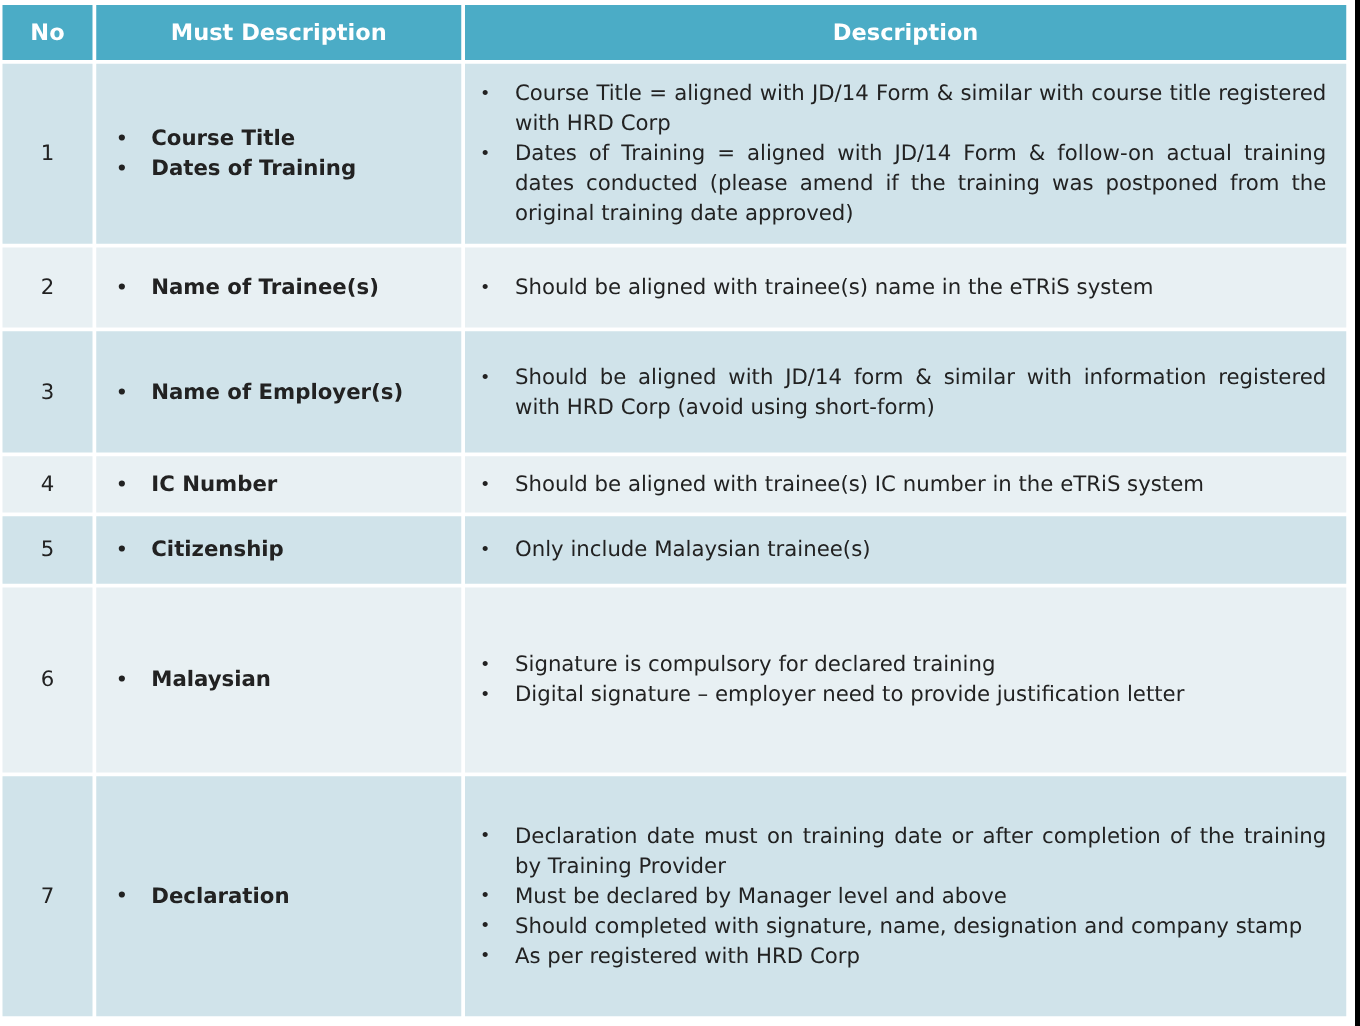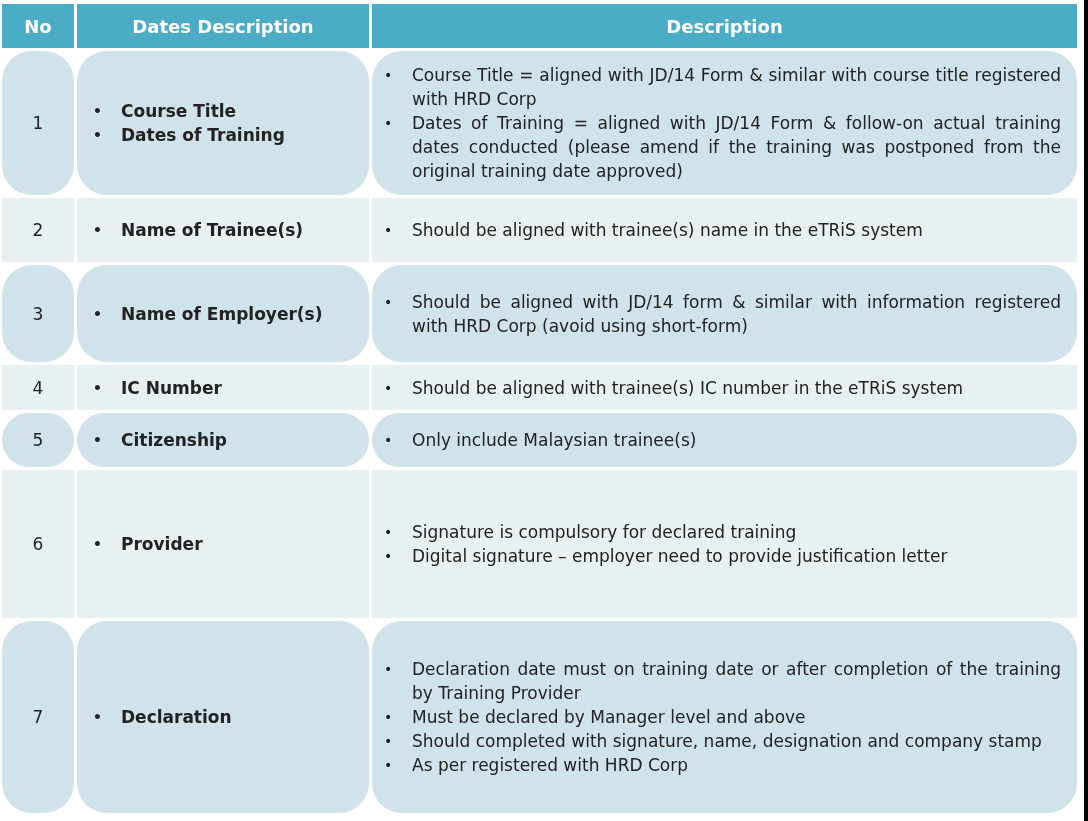--- a/index.html
+++ b/index.html
@@ -51,21 +51,21 @@
       vertical-align: middle;
     }
     td {
       color: #222222;
       font-family: "DejaVu Sans", sans-serif;
       font-size: 17px;
       line-height: 24px;
       vertical-align: middle;
       padding: 0;
     }
-    tr.odd td { background: #d0e3ea; border-radius: 30px; }
+    tr.odd td { background: #d0e3ea; }
     tr.even td { background: #e8f0f3; }
 
     td.no-cell { text-align: center; }
 
     ul.bullets {
       list-style: none;
       margin: 0;
       padding: 0;
     }
     ul.bullets li {
@@ -103,21 +103,21 @@
 <div class="slide">
   <table class="req-table">
     <colgroup>
       <col class="c-no">
       <col class="c-item">
       <col class="c-req">
     </colgroup>
     <thead>
       <tr>
         <th>No</th>
-        <th>Dates Description</th>
+        <th>Must Description</th>
         <th>Description</th>
       </tr>
     </thead>
     <tbody>
 
       <tr class="odd r1">
         <td class="no-cell">1</td>
         <td class="item-cell">
           <ul class="bullets">
             <li>Course Title</li>
@@ -185,21 +185,21 @@
           <ul class="bullets">
             <li>Only include Malaysian trainee(s)</li>
           </ul>
         </td>
       </tr>
 
       <tr class="even r6">
         <td class="no-cell">6</td>
         <td class="item-cell">
           <ul class="bullets">
-            <li>Provider</li>
+            <li>Malaysian</li>
           </ul>
         </td>
         <td class="req-cell">
           <ul class="bullets">
             <li>Signature is compulsory for declared training</li>
             <li>Digital signature – employer need to provide justification letter</li>
           </ul>
         </td>
       </tr>
 

